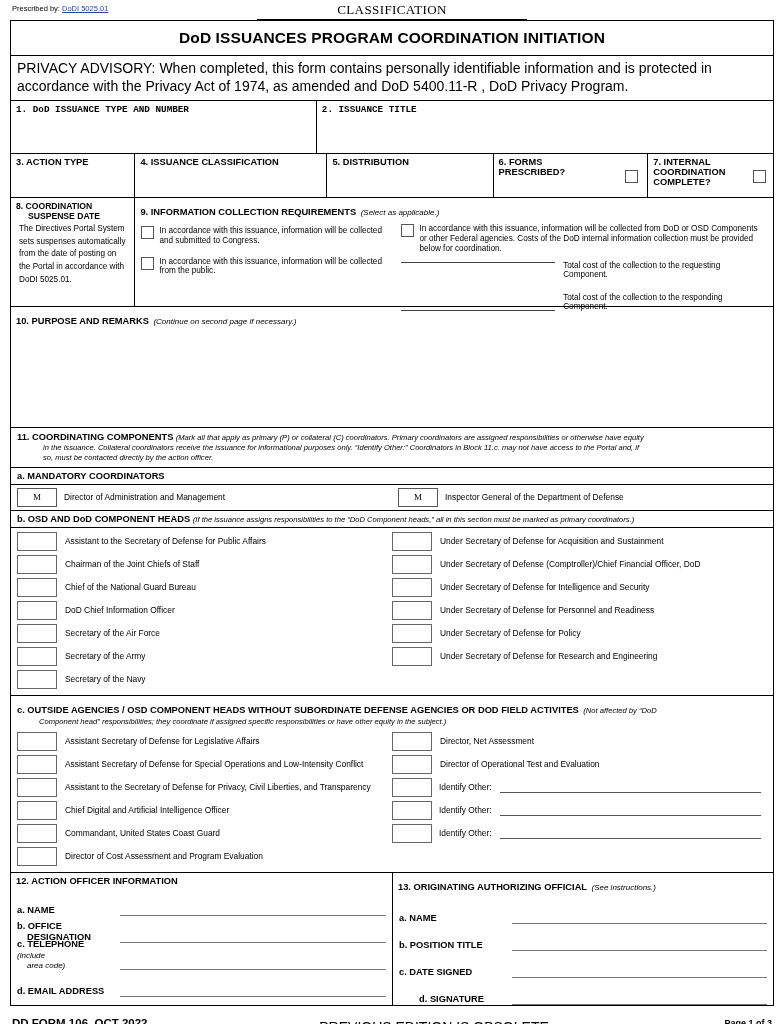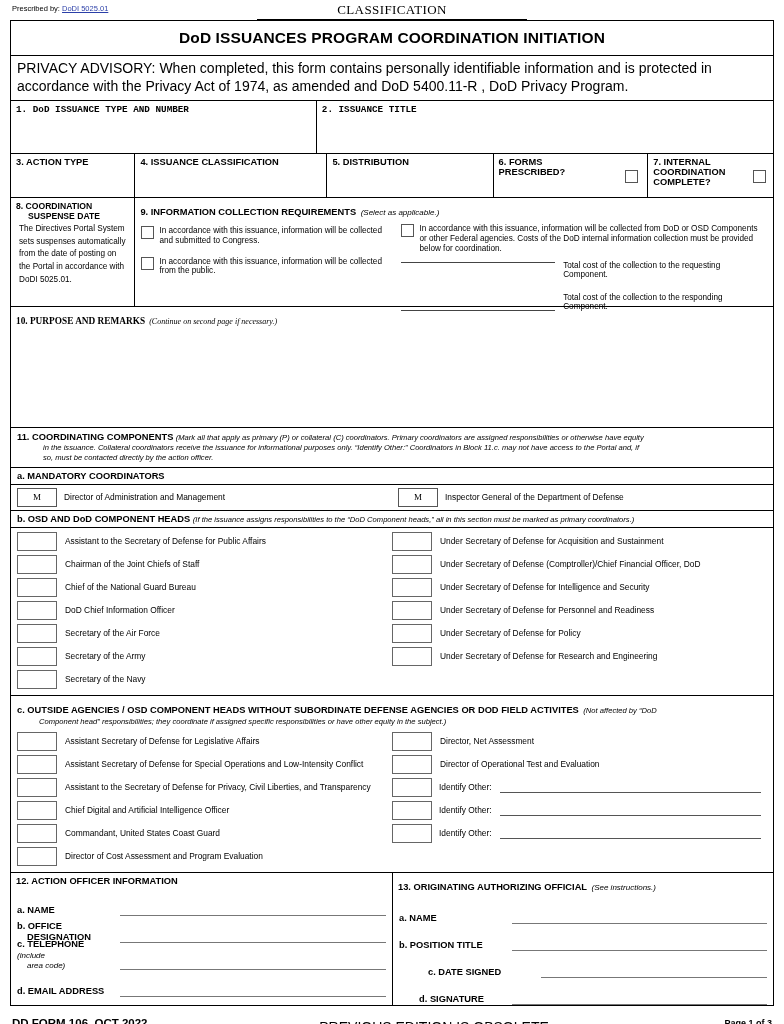--- a/index.html
+++ b/index.html
@@ -52,21 +52,21 @@
   }
 
   
   .blk89{height:108px;}
   .b8txt{font-size:8.2px;line-height:1.55;padding:2px 6px 0 8px;}
   .ic-item{display:flex;gap:5px;align-items:flex-start;margin:7px 0 0 0;}
   .ic-item .t{font-size:8.2px;line-height:1.2;}
   .costline{border-bottom:1px solid #444;height:1px;}
 
   
-  .blk10{height:120px;font-family:Liberation Serif, serif;}
+  .blk10{height:120px;}
 
   
   .b11head{font-size:8.6px;line-height:1.3;padding:3px 6px 4px 6px;}
   .b11head .in{display:block;text-indent:0;padding-left:26px;}
   .secbar{font-weight:bold;font-size:9.3px;padding:3px 6px;}
 
   .mand{display:flex;align-items:stretch;padding:3px 6px;gap:0;}
   .mbox{
     width:40px;height:19px;border:1px solid #555;box-sizing:border-box;
     display:flex;align-items:center;justify-content:center;
@@ -393,21 +393,21 @@
         <div id="oa-fields">
             <div class="frow">
               <div class="fl" style="width: 105px;">a. NAME</div>
               <div class="fline"></div>
             </div>
             <div class="frow">
               <div class="fl" style="width: 105px;">b. POSITION TITLE</div>
               <div class="fline"></div>
             </div>
             <div class="frow">
-              <div class="fl" style="width: 105px; margin-left: 29px;">c. DATE SIGNED</div>
+              <div class="fl" style="width: 105px;">c. DATE SIGNED</div>
               <div class="fline"></div>
             </div>
             <div class="frow">
               <div class="fl" style="width: 105px; text-align: center;">d. SIGNATURE</div>
               <div class="fline"></div>
             </div>
           </div>
       </div>
     </div>
 

